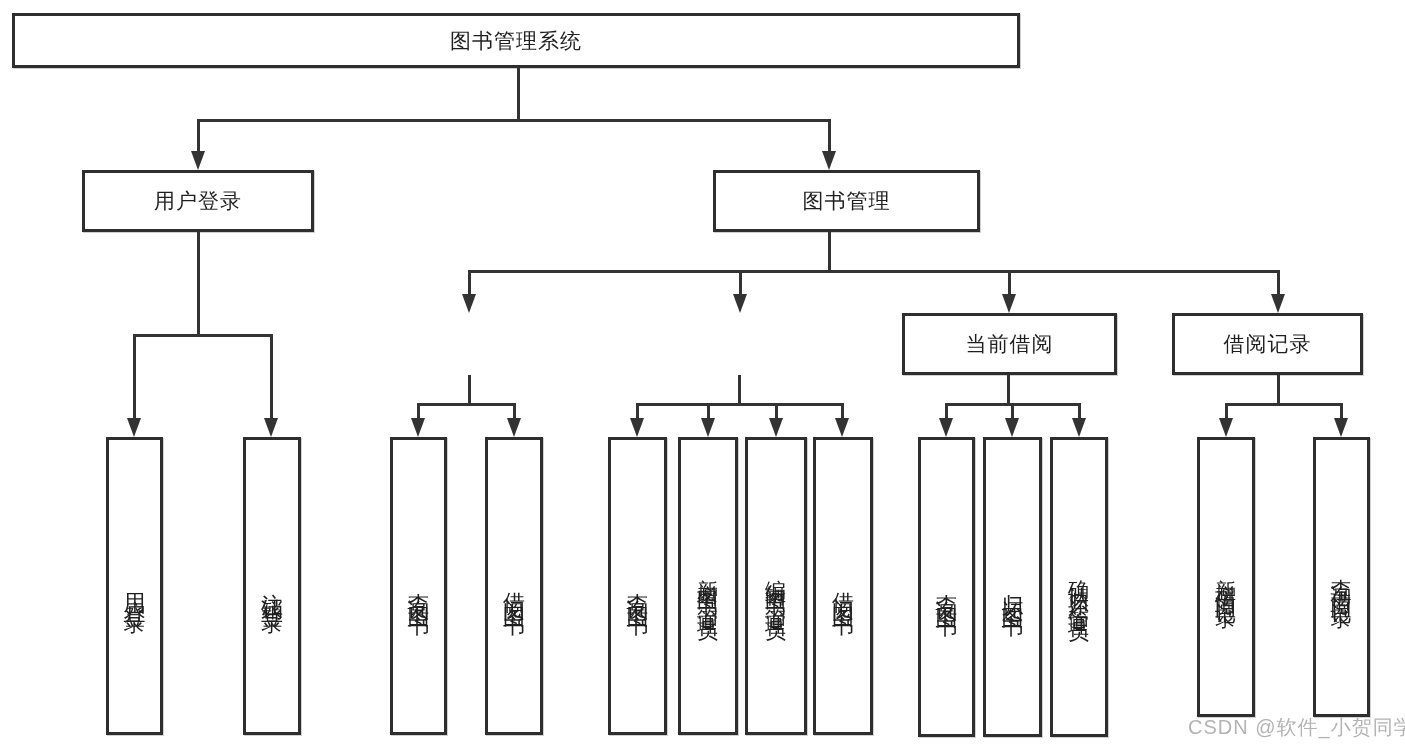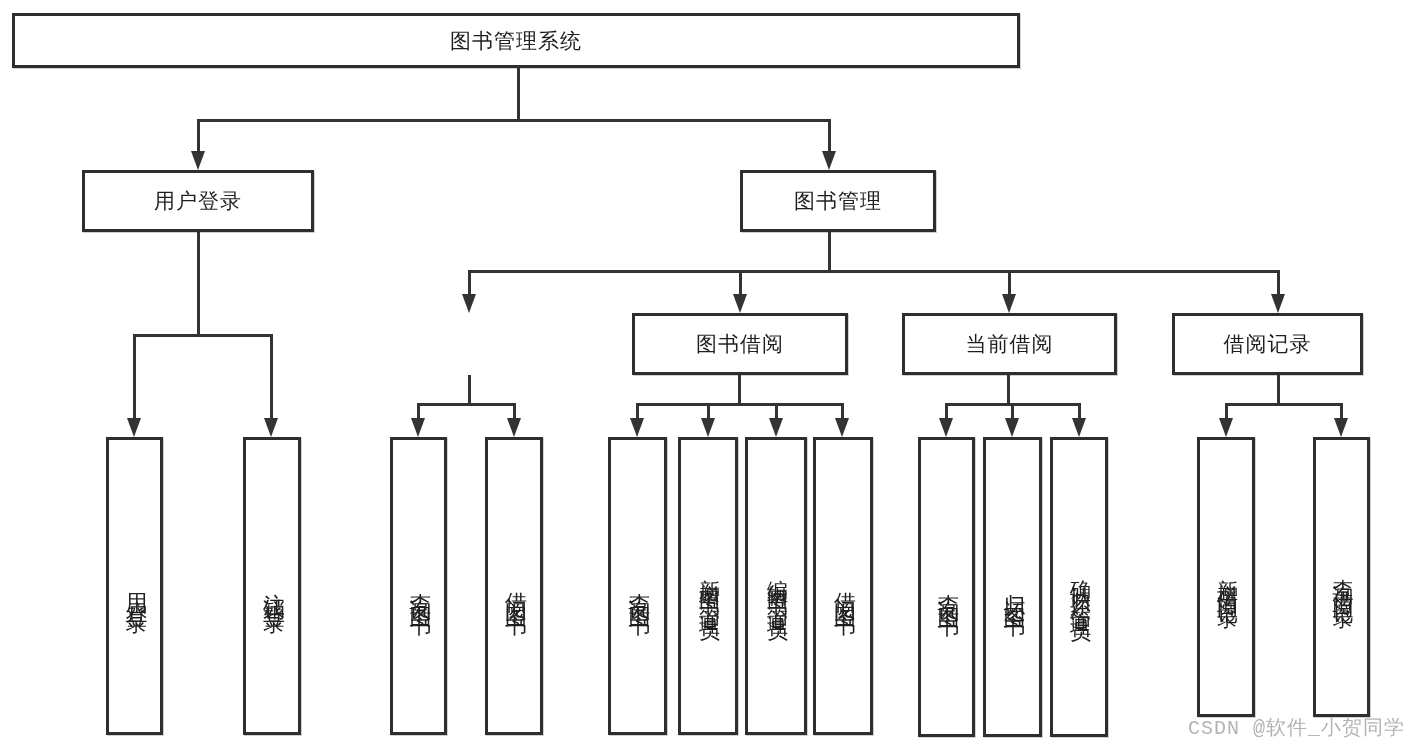--- a/index.html
+++ b/index.html
@@ -4,21 +4,21 @@
 <style>
   :root{
     --line:#333333;
     --border:#2e2e2e;
     --text:#1f1f1f;
     --wm:#b3b3b3;
     --bg:#ffffff;
   }
   html,body{margin:0;padding:0;background:var(--bg);}
   body{font-family:"Liberation Sans","DejaVu Sans",sans-serif;color:var(--text);}
-  #diagram{position:relative;width:1405px;height:747px;background:var(--bg);overflow:hidden;font-family:Liberation Mono, monospace;}
+  #diagram{position:relative;width:1405px;height:747px;background:var(--bg);overflow:hidden;}
 
   .box{
     position:absolute;
     box-sizing:border-box;
     border:3px solid var(--border);
     background:#fff;
     display:flex;
     align-items:center;
     justify-content:center;
     font-size:21px;
@@ -64,21 +64,21 @@
   <div class="vline" style="left:517px;top:68px;height:52px;"></div>
   <div class="hline" style="left:197px;top:119px;width:634px;"></div>
   <div class="vline" style="left:197px;top:119px;height:34px;"></div>
   <div class="arrow" style="left:191px;top:151px;"></div>
   <div class="vline" style="left:828px;top:119px;height:34px;"></div>
   <div class="arrow" style="left:822px;top:151px;"></div>
 
   <div class="box" style="left:82px;top:170px;width:232px;height:62px;">
     <span>用户登录</span>
   </div>
-  <div class="box" style="left:740px;top:170px;width:196px;height:62px;">
+  <div class="box" style="left:713px;top:170px;width:267px;height:62px;">
     <span>图书管理</span>
   </div>
 
   <div class="vline" style="left:197px;top:232px;height:104px;"></div>
   <div class="hline" style="left:133px;top:334px;width:140px;"></div>
   <div class="vline" style="left:133px;top:334px;height:86px;"></div>
   <div class="arrow" style="left:127px;top:418px;"></div>
   <div class="vline" style="left:270px;top:334px;height:86px;"></div>
   <div class="arrow" style="left:264px;top:418px;"></div>
 
@@ -93,23 +93,20 @@
   <div class="hline" style="left:468px;top:270px;width:812px;"></div>
   <div class="vline" style="left:468px;top:270px;height:26px;"></div>
   <div class="arrow" style="left:462px;top:294px;"></div>
   <div class="vline" style="left:739px;top:270px;height:26px;"></div>
   <div class="arrow" style="left:733px;top:294px;"></div>
   <div class="vline" style="left:1008px;top:270px;height:26px;"></div>
   <div class="arrow" style="left:1002px;top:294px;"></div>
   <div class="vline" style="left:1277px;top:270px;height:26px;"></div>
   <div class="arrow" style="left:1271px;top:294px;"></div>
 
-  <div class="box" style="left:632px;top:313px;width:216px;height:62px;">
-    <span>图书借阅</span>
-  </div>
   <div class="box" style="left:902px;top:313px;width:215px;height:62px;">
     <span>当前借阅</span>
   </div>
   <div class="box" style="left:1172px;top:313px;width:191px;height:62px;">
     <span>借阅记录</span>
   </div>
 
   <div class="vline" style="left:468px;top:375px;height:30px;"></div>
   <div class="hline" style="left:417px;top:403px;width:99px;"></div>
   <div class="vline" style="left:417px;top:403px;height:16px;"></div>

